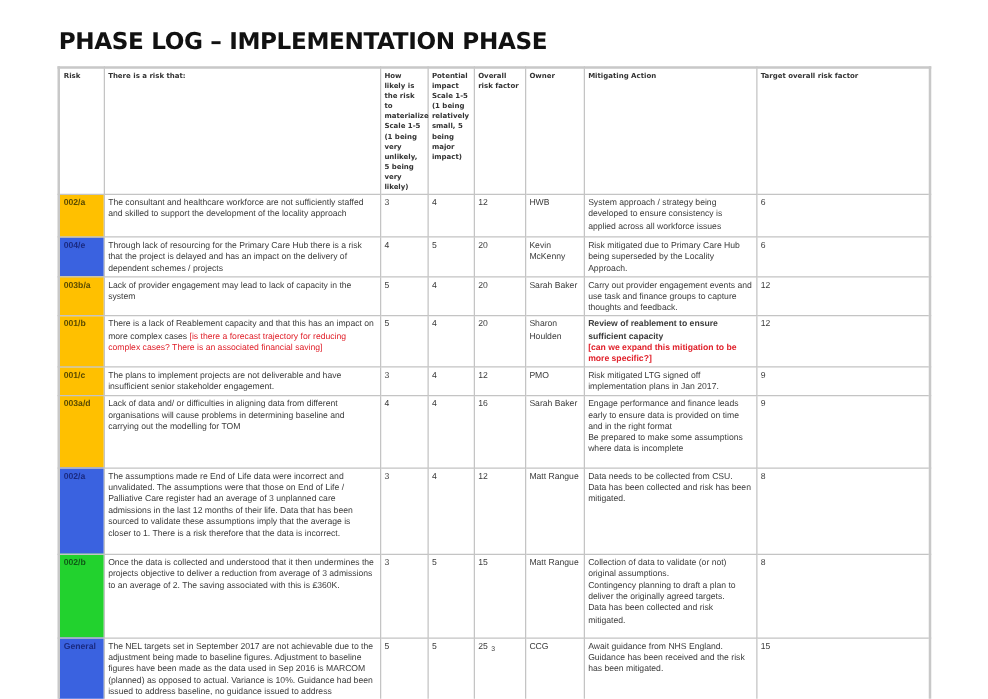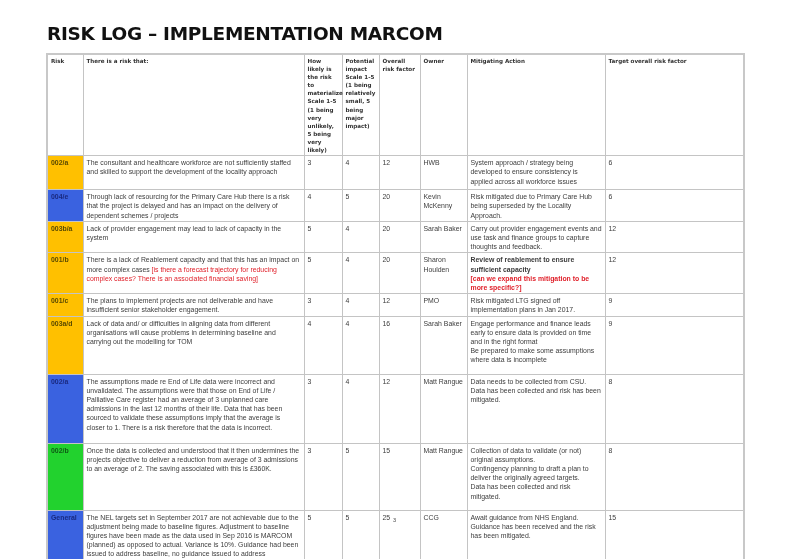--- a/index.html
+++ b/index.html
@@ -15,21 +15,21 @@
   td.id.green { background: #22d22e; color: #0f5a16; }
   td.mit { border-left: 2px solid #999; }
   td.lik { border-left: 2px solid #999; }
   .red { color: #e0202a; }
   .bold { font-weight: bold; }
   .page-num { position: absolute; left: 393px; top: 517px; font-size: 5.5px; color: #444; }
 </style>
 </head>
 <body>
 
-<div class="title">RISK LOG – IMPLEMENTATION MARCOM</div>
+<div class="title">PHASE LOG – IMPLEMENTATION PHASE</div>
 
 <table class="risk">
   <colgroup>
     <col style="width:36px">
       <col style="width:221px">
       <col style="width:38px">
       <col style="width:37px">
     <col style="width:41px">
       <col style="width:47px">
       <col style="width:138px">

